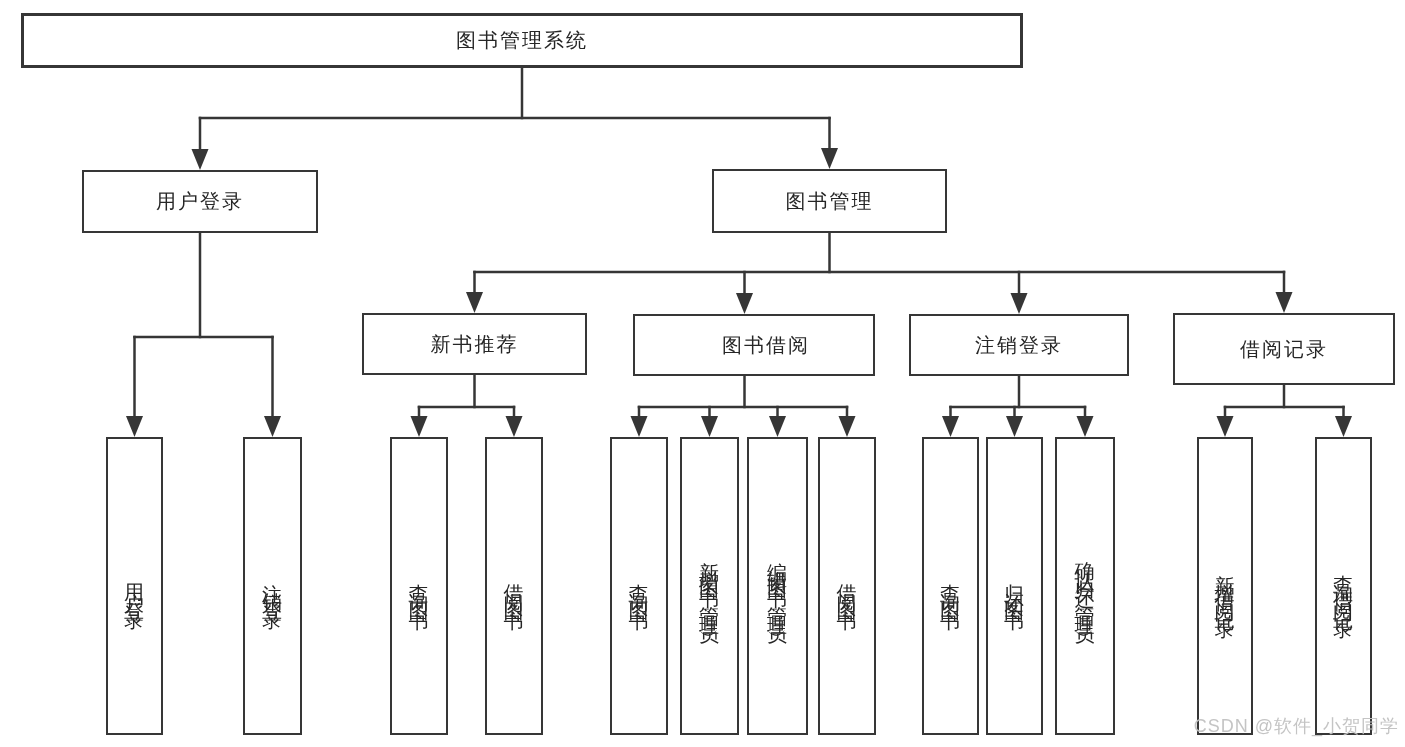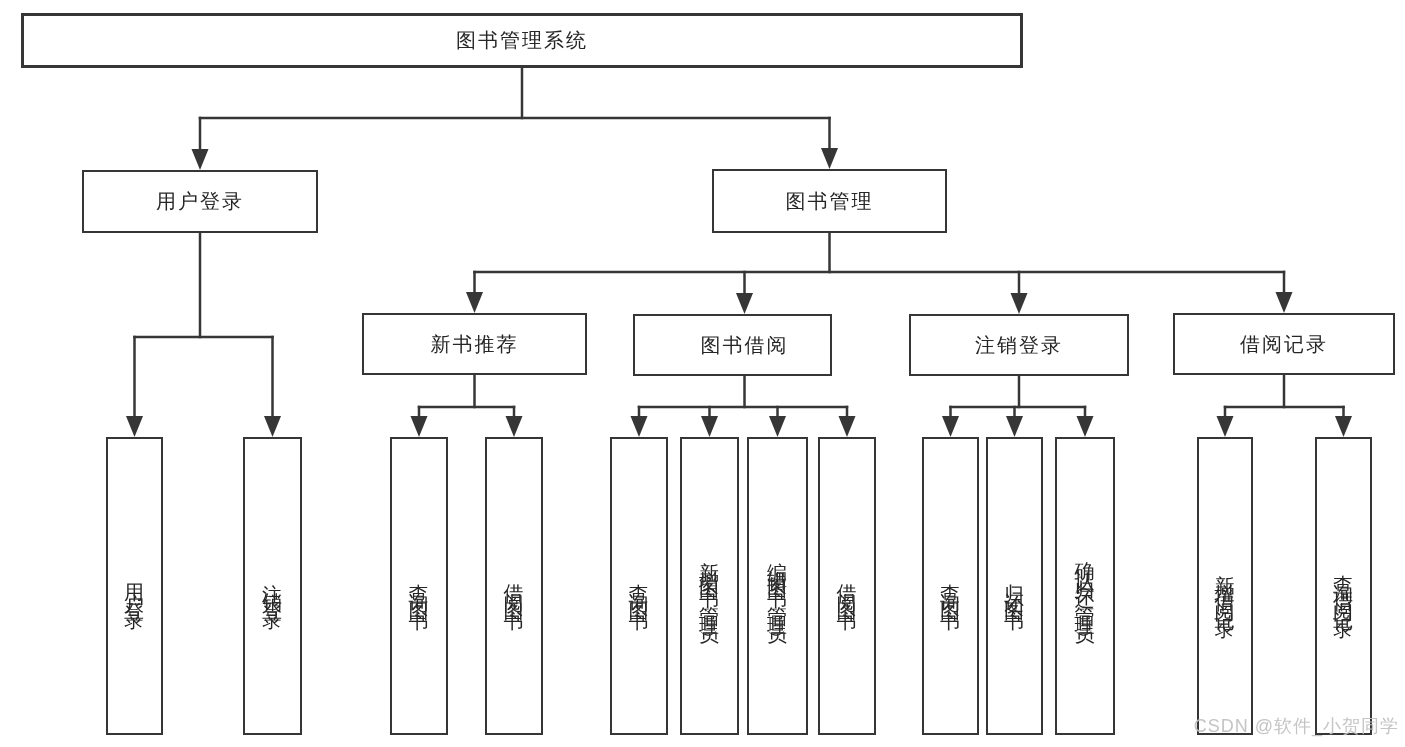--- a/index.html
+++ b/index.html
@@ -120,21 +120,21 @@
     </div>
     <div class="node h" style="left: 712px; top: 169px; width: 235px; height: 64px; border-color: rgb(54, 54, 54); color: rgb(38, 38, 38);">
       <span>图书管理</span>
     </div>
     <div class="node v" style="left: 390px; top: 437px; width: 58px; height: 298px; border-color: rgb(54, 54, 54); color: rgb(38, 38, 38);">
       <span>查询图书</span>
     </div>
     <div class="node v" style="left: 485px; top: 437px; width: 58px; height: 298px; border-color: rgb(54, 54, 54); color: rgb(38, 38, 38);">
       <span>借阅图书</span>
     </div>
-    <div class="node h" style="left: 633px; top: 314px; width: 199px; height: 62px; border-color: rgb(54, 54, 54); color: rgb(38, 38, 38); padding-left: 24px;">
+    <div class="node h" style="left: 633px; top: 314px; width: 242px; height: 62px; border-color: rgb(54, 54, 54); color: rgb(38, 38, 38); padding-left: 24px;">
       <span>图书借阅</span>
     </div>
     <div class="node v" style="left: 610px; top: 437px; width: 58px; height: 298px; border-color: rgb(54, 54, 54); color: rgb(38, 38, 38);">
       <span>查询图书</span>
     </div>
     <div class="node v" style="left: 680px; top: 437px; width: 59px; height: 298px; border-color: rgb(54, 54, 54); color: rgb(38, 38, 38);">
       <span>新增图书（管理员）</span>
     </div>
     <div class="node v" style="left: 747px; top: 437px; width: 61px; height: 298px; border-color: rgb(54, 54, 54); color: rgb(38, 38, 38);">
       <span>编辑图书（管理员）</span>
@@ -147,21 +147,21 @@
     </div>
     <div class="node v" style="left: 922px; top: 437px; width: 57px; height: 298px; border-color: rgb(54, 54, 54); color: rgb(38, 38, 38);">
       <span>查询图书</span>
     </div>
     <div class="node v" style="left: 986px; top: 437px; width: 57px; height: 298px; border-color: rgb(54, 54, 54); color: rgb(38, 38, 38);">
       <span>归还图书</span>
     </div>
     <div class="node v" style="left: 1055px; top: 437px; width: 60px; height: 298px; border-color: rgb(54, 54, 54); color: rgb(38, 38, 38);">
       <span>确认归还（管理员）</span>
     </div>
-    <div class="node h" style="left: 1173px; top: 313px; width: 222px; height: 62px; border-color: rgb(54, 54, 54); color: rgb(38, 38, 38);">
+    <div class="node h" style="left: 1173px; top: 313px; width: 222px; height: 72px; border-color: rgb(54, 54, 54); color: rgb(38, 38, 38);">
       <span>借阅记录</span>
     </div>
     <div class="node v" style="left: 1197px; top: 437px; width: 56px; height: 298px; border-color: rgb(54, 54, 54); color: rgb(38, 38, 38);">
       <span>新增借阅记录</span>
     </div>
     <div class="node v" style="left: 1315px; top: 437px; width: 57px; height: 298px; border-color: rgb(54, 54, 54); color: rgb(38, 38, 38);">
       <span>查询借阅记录</span>
     </div>
   </div>
 

